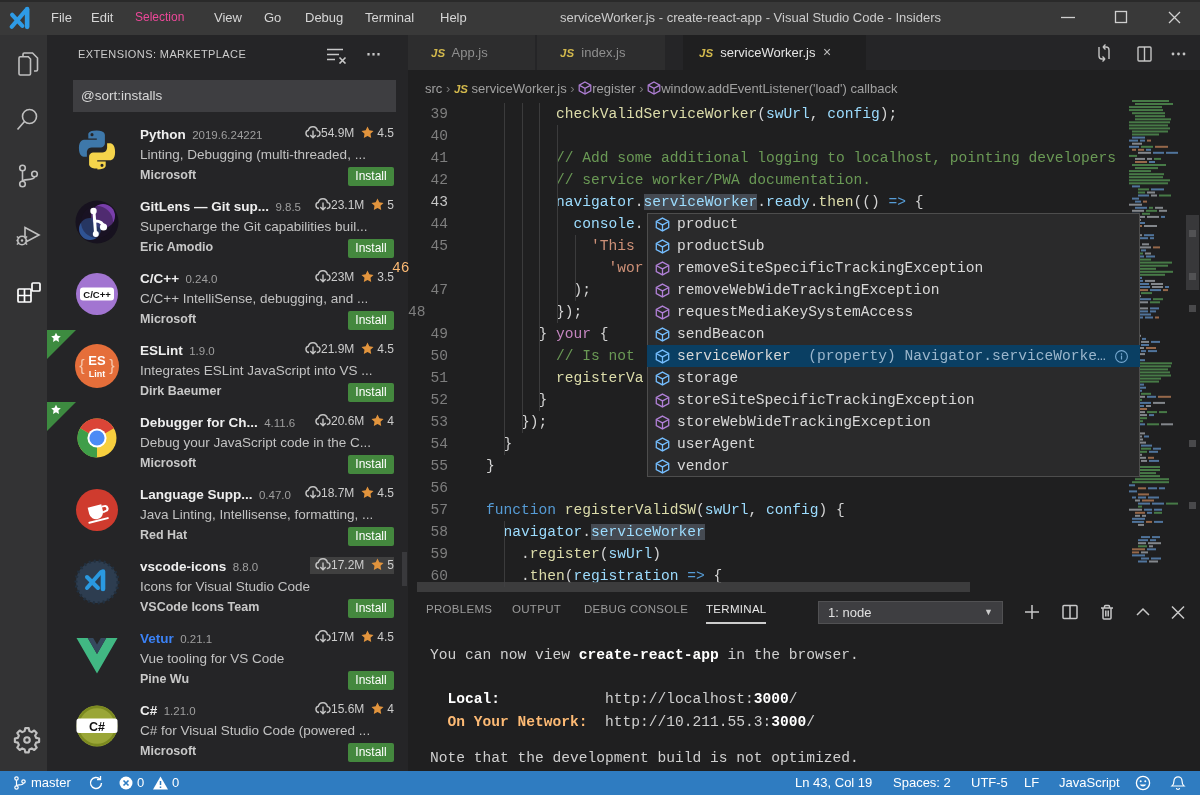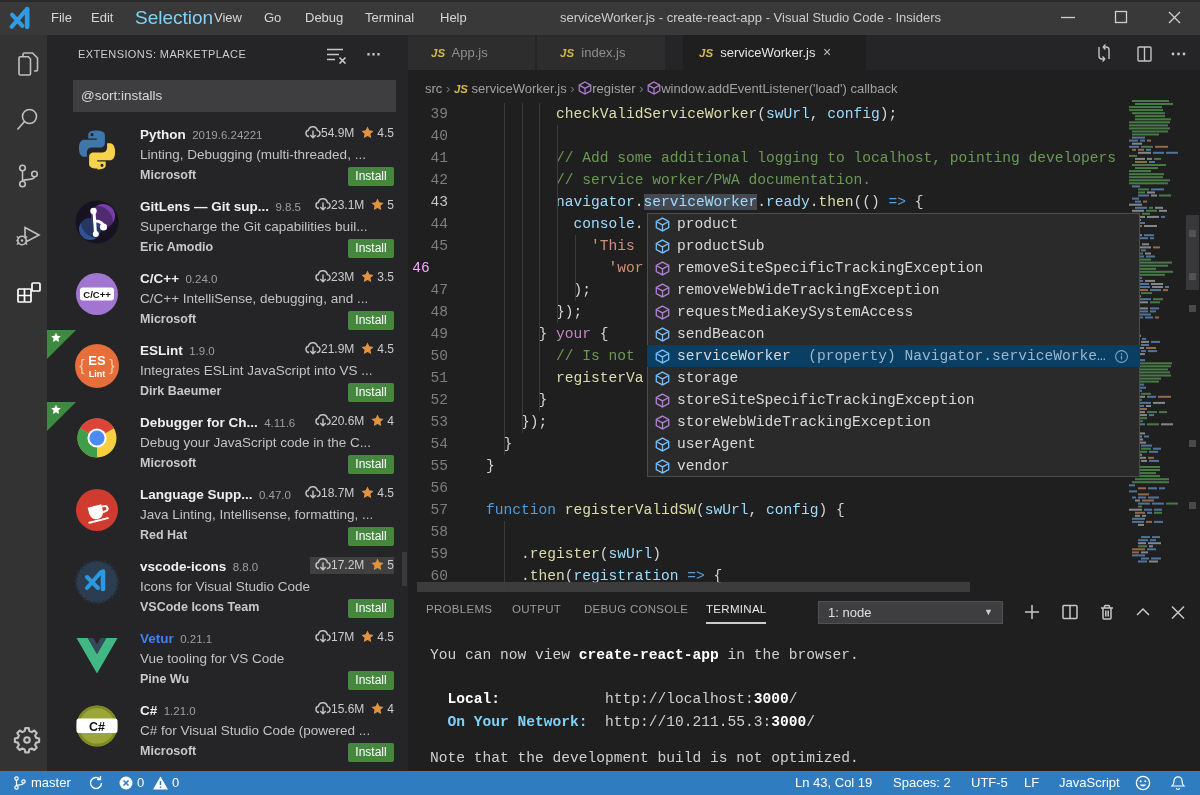--- a/index.html
+++ b/index.html
@@ -16,21 +16,21 @@
 <div class="abs" style="left:0;top:0;width:1200px;height:2px;background:#2a2a2a"></div>
 <svg class="abs" style="left:7px;top:5px" width="26" height="26" viewBox="0 0 28 28">
 <g stroke="#2e9be6" stroke-width="4.4" stroke-linecap="round" fill="none">
 <path d="M5.5,10.5 L16.5,22.5"></path>
         <path d="M5,23.5 L20.5,5.5"></path>
         <path d="M21.7,4.5 L21.7,23.5" stroke-width="5"></path>
 </g>
     </svg>
 <div class="abs" style="left:51px;top:0;height:23px;line-height:35px;color:#d6d6d6;font-size:13px">File</div>
 <div class="abs" style="left:91px;top:0;height:35px;line-height:35px;color:#d6d6d6;font-size:13px">Edit</div>
-<div class="abs" style="left:135px;top:0;height:35px;line-height:35px;color:#7dd3fc;font-size:19px">Selection</div>
+<div class="abs" style="left:135px;top:0;height:35px;line-height:35px;color:#ec4899;font-size:12px">Selection</div>
 <div class="abs" style="left:214px;top:0;height:35px;line-height:35px;color:#d6d6d6;font-size:13px">View</div>
 <div class="abs" style="left:264px;top:0;height:35px;line-height:35px;color:#d6d6d6;font-size:13px">Go</div>
 <div class="abs" style="left:305px;top:0;height:35px;line-height:35px;color:#d6d6d6;font-size:13px">Debug</div>
 <div class="abs" style="left:365px;top:0;height:35px;line-height:35px;color:#d6d6d6;font-size:13px">Terminal</div>
 <div class="abs" style="left:440px;top:0;height:35px;line-height:35px;color:#d6d6d6;font-size:13px">Help</div>
 <div class="abs" style="left:560px;top:0;height:35px;line-height:35px;color:#cccccc;font-size:13px">serviceWorker.js - create-react-app - Visual Studio Code - Insiders</div>
 <svg class="abs" style="left:1056px;top:0" width="144" height="35" viewBox="0 0 144 35">
 <g stroke="#cfcfcf" stroke-width="1.3" fill="none">
 <path d="M5,17.5 H19"></path>
 <rect x="59.5" y="11.5" width="11" height="11"></rect>
@@ -303,44 +303,45 @@
 <div class="abs mono" style="left:408px;top:147px;width:40px;text-align:right;color:#7e7e7e">41</div>
 <div class="abs mono" style="left:486px;top:147px"><span class="c">        // Add some additional logging to localhost, pointing developers</span></div>
 <div class="abs mono" style="left:408px;top:169px;width:40px;text-align:right;color:#7e7e7e">42</div>
 <div class="abs mono" style="left:486px;top:169px"><span class="c">        // service worker/PWA documentation.</span></div>
 <div class="abs mono" style="left:408px;top:191px;width:40px;text-align:right;color:#c6c6c6">43</div>
 <div class="abs mono" style="left:486px;top:191px"><span class="p">        </span><span class="v">navigator</span><span class="p">.</span><span class="v wh">serviceWorker</span><span class="p">.</span><span class="v">ready</span><span class="p">.</span><span class="fn">then</span><span class="p">(() </span><span class="kb">=&gt;</span><span class="p"> {</span></div>
 <div class="abs mono" style="left:408px;top:213px;width:40px;text-align:right;color:#7e7e7e">44</div>
 <div class="abs mono" style="left:486px;top:213px"><span class="p">          </span><span class="v">console</span><span class="p">.</span></div>
 <div class="abs mono" style="left:408px;top:235px;width:40px;text-align:right;color:#7e7e7e">45</div>
 <div class="abs mono" style="left:486px;top:235px"><span class="s">            'This</span></div>
-<div class="abs mono" style="left:401px;top:257px;width:40px;text-align:center;color:#f0abfc">46</div>
+<div class="abs mono" style="left:392px;top:257px;width:40px;text-align:left;color:#fdba74">46</div>
 <div class="abs mono" style="left:486px;top:257px"><span class="s">              'wor</span></div>
 <div class="abs mono" style="left:408px;top:279px;width:40px;text-align:right;color:#7e7e7e">47</div>
 <div class="abs mono" style="left:486px;top:279px"><span class="p">          );</span></div>
-<div class="abs mono" style="left:408px;top:301px;width:40px;text-align:right;color:#7e7e7e">48</div>
+<div class="abs mono" style="left:408px;top:301px;width:40px;text-align:left;color:#7e7e7e">48</div>
 <div class="abs mono" style="left:486px;top:301px"><span class="p">        });</span></div>
 <div class="abs mono" style="left:408px;top:323px;width:40px;text-align:right;color:#7e7e7e">49</div>
 <div class="abs mono" style="left:486px;top:323px"><span class="p">      } </span><span class="kw">your</span><span class="p"> {</span></div>
 <div class="abs mono" style="left:408px;top:345px;width:40px;text-align:right;color:#7e7e7e">50</div>
 <div class="abs mono" style="left:486px;top:345px"><span class="c">        // Is not</span></div>
 <div class="abs mono" style="left:408px;top:367px;width:40px;text-align:right;color:#7e7e7e">51</div>
 <div class="abs mono" style="left:486px;top:367px"><span class="p">        </span><span class="fn">registerVa</span></div>
 <div class="abs mono" style="left:408px;top:389px;width:40px;text-align:right;color:#7e7e7e">52</div>
 <div class="abs mono" style="left:486px;top:389px"><span class="p">      }</span></div>
 <div class="abs mono" style="left:408px;top:411px;width:40px;text-align:right;color:#7e7e7e">53</div>
 <div class="abs mono" style="left:486px;top:411px"><span class="p">    });</span></div>
 <div class="abs mono" style="left:408px;top:433px;width:40px;text-align:right;color:#7e7e7e">54</div>
 <div class="abs mono" style="left:486px;top:433px"><span class="p">  }</span></div>
 <div class="abs mono" style="left:408px;top:455px;width:40px;text-align:right;color:#7e7e7e">55</div>
 <div class="abs mono" style="left:486px;top:455px"><span class="p">}</span></div>
 <div class="abs mono" style="left:408px;top:477px;width:40px;text-align:right;color:#7e7e7e">56</div>
 <div class="abs mono" style="left:408px;top:499px;width:40px;text-align:right;color:#7e7e7e">57</div>
 <div class="abs mono" style="left:486px;top:499px"><span class="kb">function</span><span class="p"> </span><span class="fn">registerValidSW</span><span class="p">(</span><span class="v">swUrl</span><span class="p">, </span><span class="v">config</span><span class="p">) {</span></div>
 <div class="abs mono" style="left:408px;top:521px;width:40px;text-align:right;color:#7e7e7e">58</div>
+<div class="abs mono" style="left:486px;top:521px"><span class="p">  </span><span class="v">navigator</span><span class="p">.</span><span class="v wh">serviceWorker</span></div>
 <div class="abs mono" style="left:408px;top:543px;width:40px;text-align:right;color:#7e7e7e">59</div>
 <div class="abs mono" style="left:486px;top:543px"><span class="p">    .</span><span class="fn">register</span><span class="p">(</span><span class="v">swUrl</span><span class="p">)</span></div>
 <div class="abs mono" style="left:408px;top:565px;width:40px;text-align:right;color:#7e7e7e">60</div>
 <div class="abs mono" style="left:486px;top:565px"><span class="p">    .</span><span class="fn">then</span><span class="p">(</span><span class="v">registration</span><span class="p"> </span><span class="kb">=&gt;</span><span class="p"> {</span></div>
 <div class="abs" style="left:504px;top:103px;width:1px;height:352px;background:#3b3b3c"></div>
 <div class="abs" style="left:522px;top:103px;width:1px;height:330px;background:#3b3b3c"></div>
 <div class="abs" style="left:539px;top:103px;width:1px;height:308px;background:#3b3b3c"></div>
 <div class="abs" style="left:557px;top:125px;width:1px;height:198px;background:#3b3b3c"></div>
 <div class="abs" style="left:575px;top:235px;width:1px;height:66px;background:#3b3b3c"></div>
 <div class="abs" style="left:504px;top:521px;width:1px;height:66px;background:#3b3b3c"></div>
@@ -676,21 +677,21 @@
 <path d="M9,3 V17 M2,10 H16"></path>
 <rect x="40" y="3.5" width="14" height="13" rx="1"></rect>
         <path d="M47,3.5 V16.5"></path>
 <path d="M78,6 h12 M80,6 V16 a1,1 0 0 0 1,1 h6 a1,1 0 0 0 1,-1 V6 M81.5,6 V4.5 a1,1 0 0 1 1,-1 h3 a1,1 0 0 1 1,1 V6 M82.8,8.5 V14.5 M85.2,8.5 V14.5"></path>
 <path d="M114,13 L120,7 L126,13"></path>
 <path d="M149,4.5 L161,16.5 M161,4.5 L149,16.5"></path>
 </g>
     </svg>
 <div class="abs mono" style="left:430px;top:644px"><span style="color:#cfcfcf">You can now view <b style="color:#fff">create-react-app</b> in the browser.</span></div>
 <div class="abs mono" style="left:430px;top:688px"><span style="color:#cfcfcf">  <b style="color:#fff">Local:</b>            http://localhost:<b style="color:#fff">3000</b>/</span></div>
-<div class="abs mono" style="left:430px;top:711px"><span style="color:#cfcfcf">  <b style="color:#7dd3fc">On Your Network:</b>  http://10.211.55.3:<b style="color:#fff">3000</b>/</span></div>
+<div class="abs mono" style="left:430px;top:711px"><span style="color:#cfcfcf">  <b style="color:#fdba74">On Your Network:</b>  http://10.211.55.3:<b style="color:#fff">3000</b>/</span></div>
 <div class="abs mono" style="left:430px;top:747px"><span style="color:#cfcfcf">Note that the development build is not optimized.</span></div>
 <div class="abs" style="left:0;top:771px;width:1200px;height:24px;background:#2f7cc1"></div>
 <svg class="abs" style="left:12px;top:775px" width="16" height="16" viewBox="0 0 16 16">
 <g stroke="#fff" stroke-width="1.2" fill="none">
 <circle cx="4.5" cy="3.5" r="1.7"></circle>
         <circle cx="4.5" cy="12.5" r="1.7"></circle>
         <circle cx="11.5" cy="6.5" r="1.7"></circle>
 <path d="M4.5,5.2 V10.8"></path>
         <path d="M11.5,8.2 C11.5,10.5 4.5,9.5 4.5,10.8"></path>
       </g>

